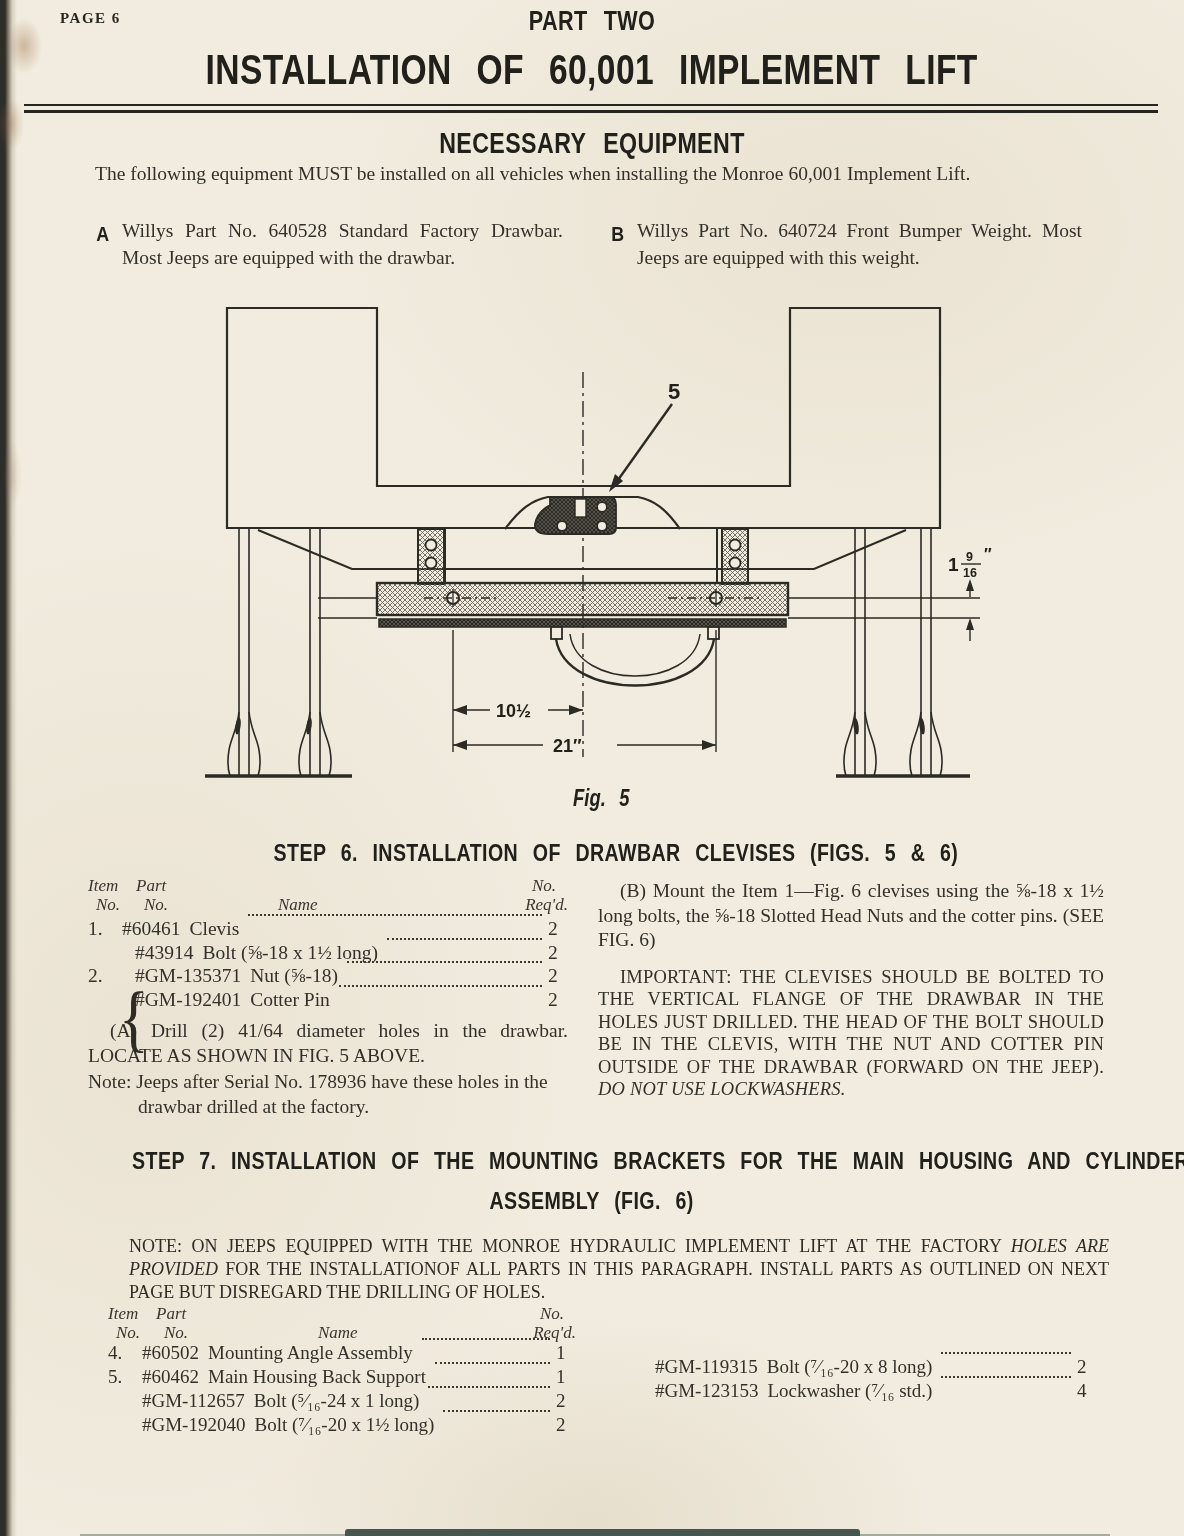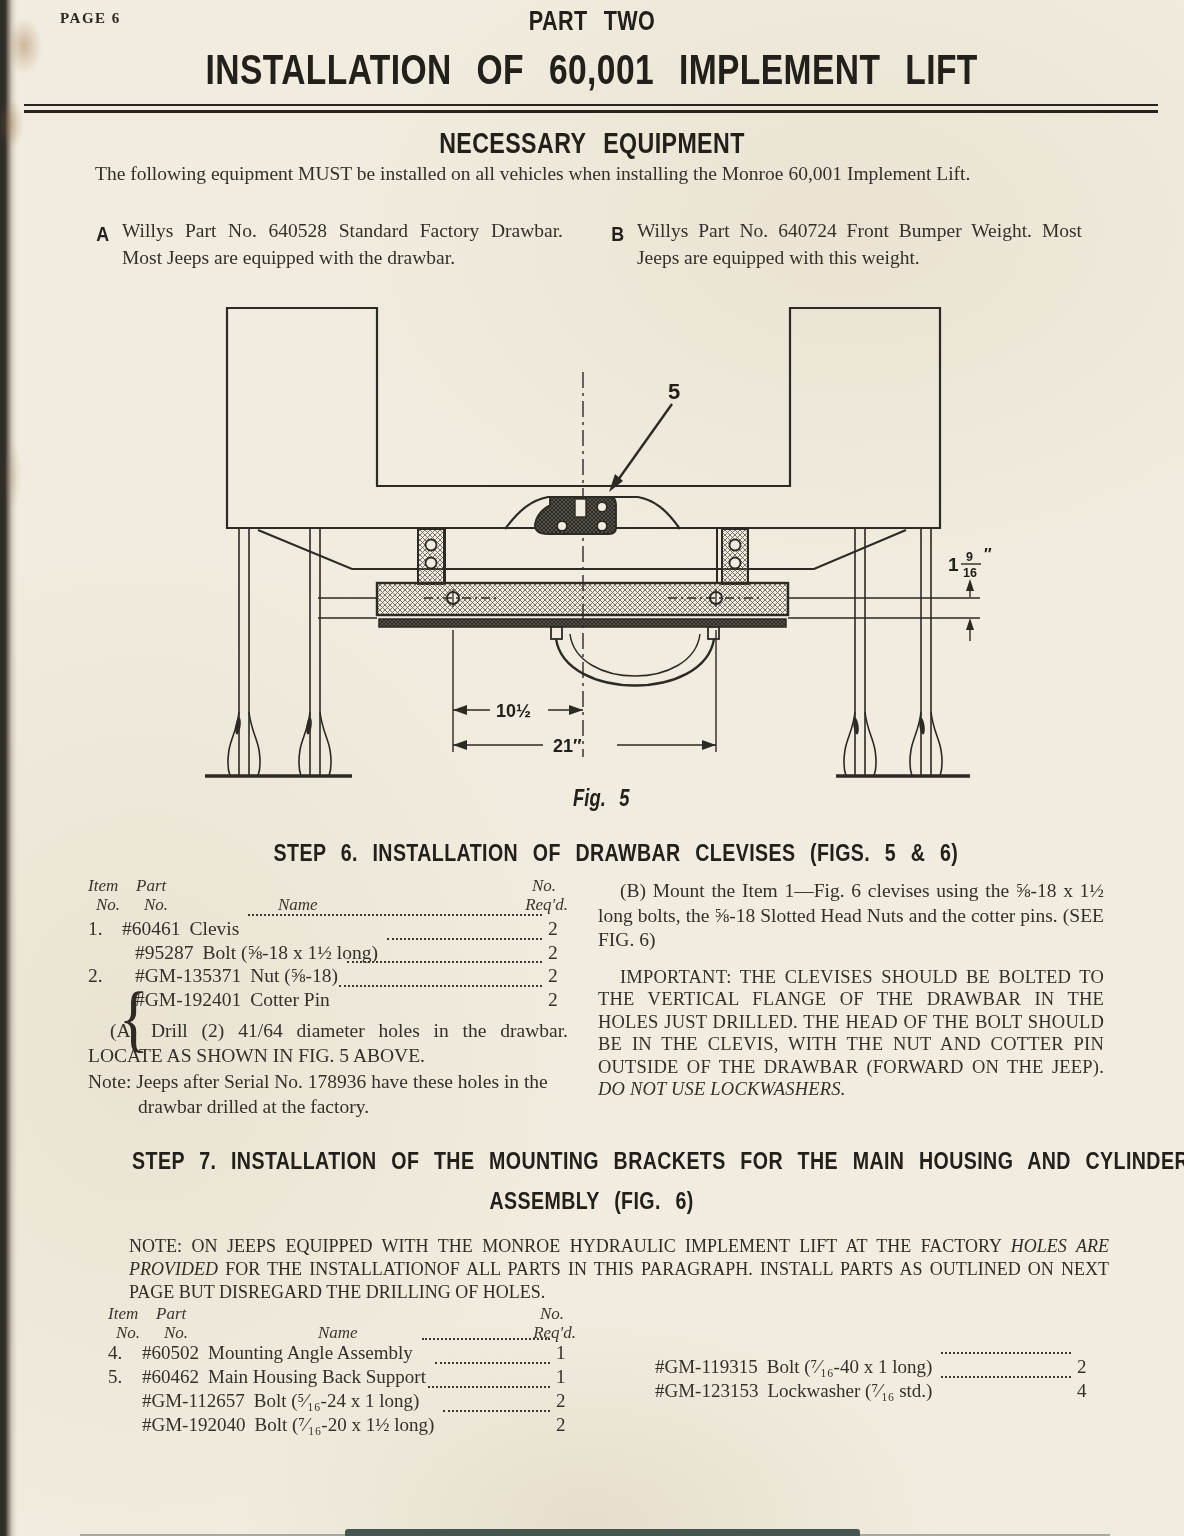--- a/index.html
+++ b/index.html
@@ -246,21 +246,21 @@
         <span class="body">
             <span class="pn">#60461</span>
             <span class="nm">Clevis</span>
             <span class="dots"></span>
             <span class="qty">2</span>
           </span>
       </div>
       <div class="prow g">
         <span class="itm"></span>
         <span class="body">
-            <span class="pn">#95287</span>
+            <span class="pn">#43914</span>
             <span class="nm">Bolt (⅝-18 x 1½ long)</span>
             <span class="dots"></span>
             <span class="qty">2</span>
           </span>
       </div>
       <div class="prow g">
         <span class="itm">2.</span>
         <span class="body">
             <span class="pn">#GM-135371</span>
             <span class="nm">Nut (⅝-18)</span>
@@ -341,21 +341,21 @@
           <span class="dots"></span>
           <span class="qty">2</span>
         </span>
     </div>
   </div>
 
   <div class="tbl2r">
     <div class="prow">
       <span class="body">
           <span class="pn">#GM-119315</span>
-          <span class="nm">Bolt (⁷⁄₁₆-40 x 1 long)</span>
+          <span class="nm">Bolt (⁷⁄₁₆-20 x 8 long)</span>
           <span class="dots"></span>
           <span class="qty">2</span>
         </span>
     </div>
     <div class="prow">
       <span class="body">
           <span class="pn">#GM-123153</span>
           <span class="nm">Lockwasher (⁷⁄₁₆ std.)</span>
           <span class="dots"></span>
           <span class="qty">4</span>

